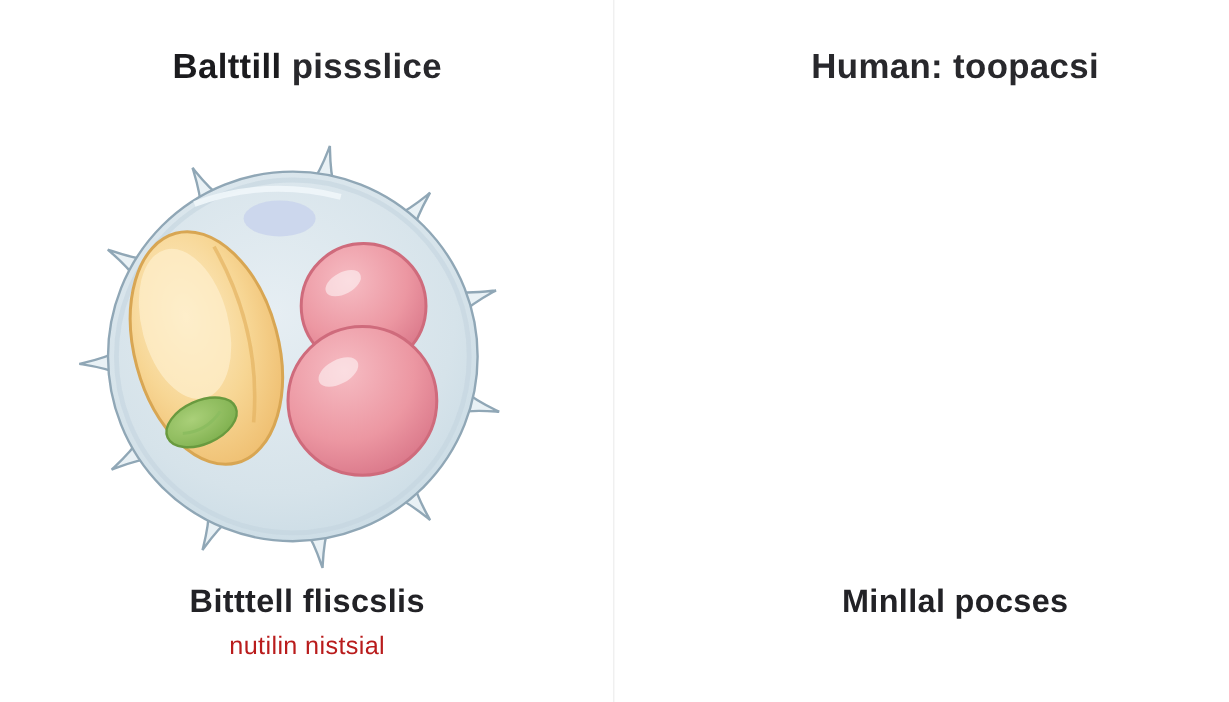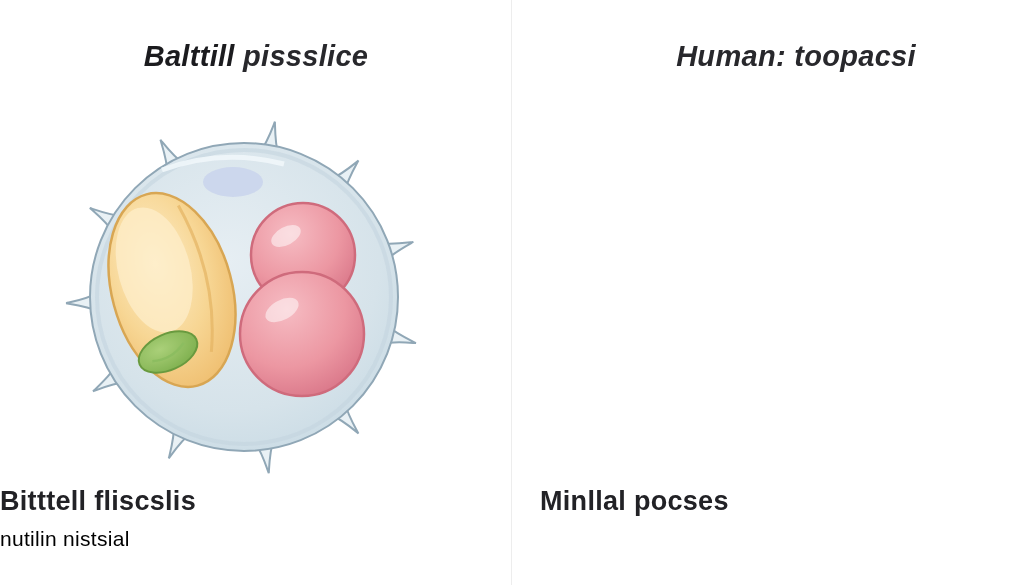--- a/index.html
+++ b/index.html
@@ -6,26 +6,26 @@
   body{
     width:1024px;height:585px;background:#ffffff;position:relative;overflow:hidden;
     font-family:"Liberation Sans",sans-serif;
   }
   .panel{position:absolute;top:0;width:512px;height:585px;}
   #left-panel{left:0;}
   #right-panel{left:540px;}
   .divider{position:absolute;left:511px;top:0;width:1px;height:585px;background:#ededed;}
   .panel-title{
     position:absolute;top:40px;left:0;width:100%;text-align:center;
-    font-size:29px;color:#28282c;font-weight:600;letter-spacing:.3px;white-space:pre;font-style:italic;
+    font-size:29px;color:#28282c;font-weight:600;letter-spacing:.3px;white-space:pre;
   }
   .panel-title .bold{font-weight:700;color:#1b1b1e;}
-  .caption{position:absolute;left:0;width:100%;text-align:left;}
+  .caption{position:absolute;left:0;width:100%;text-align:center;}
   .caption-title{top:486px;font-size:27px;font-weight:600;color:#222226;letter-spacing:.3px;}
-  .caption-sub{top:527px;font-size:21px;font-weight:400;color:#000000;letter-spacing:.3px;}
+  .caption-sub{top:527px;font-size:21px;font-weight:400;color:#b91c1c;letter-spacing:.3px;}
   svg{position:absolute;}
   #cell-svg{left:22px;top:78px;}
 </style>
 </head>
 <body>
 
 <div class="divider"></div>
 
 <div class="panel" id="left-panel">
 

